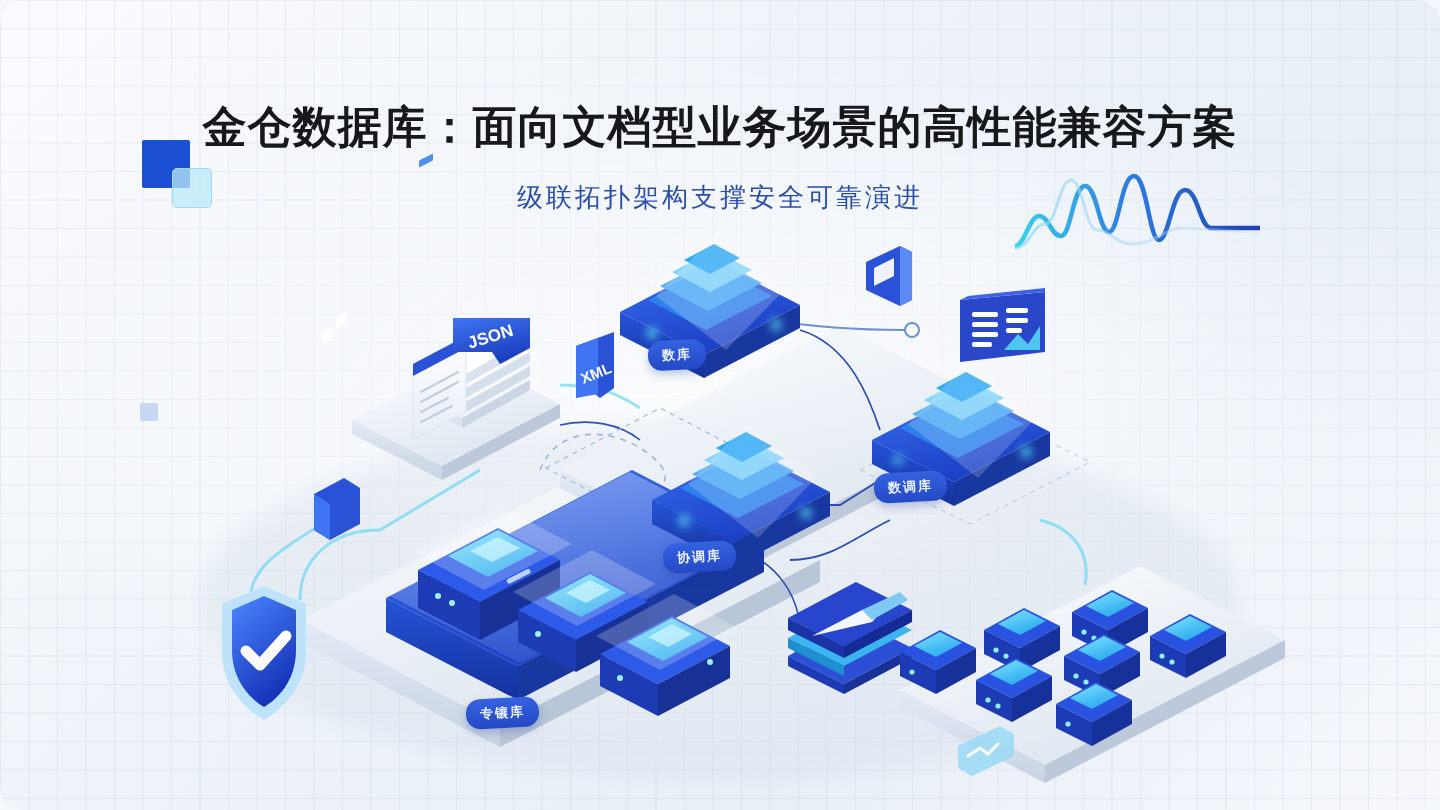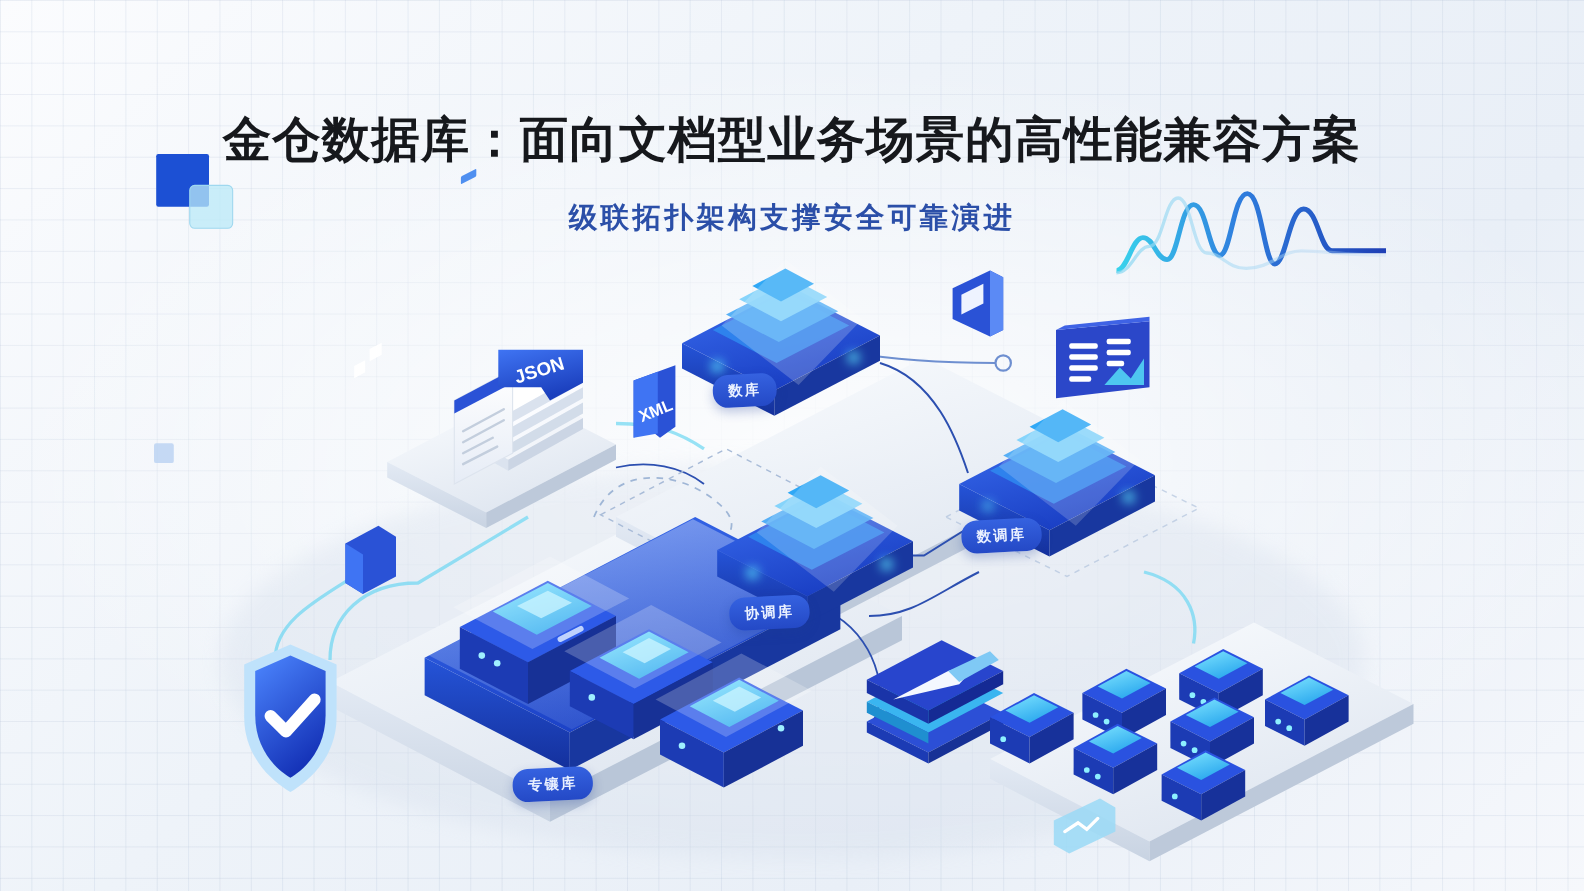--- a/index.html
+++ b/index.html
@@ -8,20 +8,21 @@
     font-family:"Liberation Sans","DejaVu Sans",sans-serif;
     background:#f4f7fb;
     position:relative;
   }
   
   #slide{
     position:absolute; inset:0; width:1440px; height:810px;
     background:
       linear-gradient(135deg,#fbfcfe 0%, #eef3f9 40%, #e9eff7 70%, #f6f8fc 100%);
     overflow:hidden;
+    border-radius:22px;
   }
   #grid{
     position:absolute; inset:0;
     background-image:
       linear-gradient(to right, rgba(150,170,200,.17) 1px, transparent 1px),
       linear-gradient(to bottom, rgba(150,170,200,.17) 1px, transparent 1px);
     background-size:28.5px 28.5px;
     mask-image:radial-gradient(ellipse 110% 95% at 50% 45%, rgba(0,0,0,.75) 0%, rgba(0,0,0,.95) 60%, rgba(0,0,0,1) 100%);
   }
   #vignette{
@@ -33,21 +34,21 @@
   #header{ position:absolute; top:0; left:0; width:1440px; height:250px; }
   #title{
     position:absolute; top:98px; left:0; width:1440px;
     text-align:center;
     font-size:44px; font-weight:bold; color:#16181c;
     letter-spacing:1px; white-space:nowrap;
   }
   #subtitle{
     position:absolute; top:180px; left:0; width:1440px;
     text-align:center;
-    font-size:26px; color:#2b4fa8; letter-spacing:3px; white-space:nowrap;font-weight:bold;
+    font-size:26px; color:#2b4fa8; letter-spacing:3px; white-space:nowrap;
   }
   
   .deco-sq-solid{
     position:absolute; left:142px; top:140px; width:48px; height:48px;
     background:#1c50d4; border-radius:2px;
   }
   .deco-sq-light{
     position:absolute; left:172px; top:168px; width:40px; height:40px;
     background:rgba(186,233,248,.75); border:1.5px solid #9fd8ef; border-radius:5px;
   }

